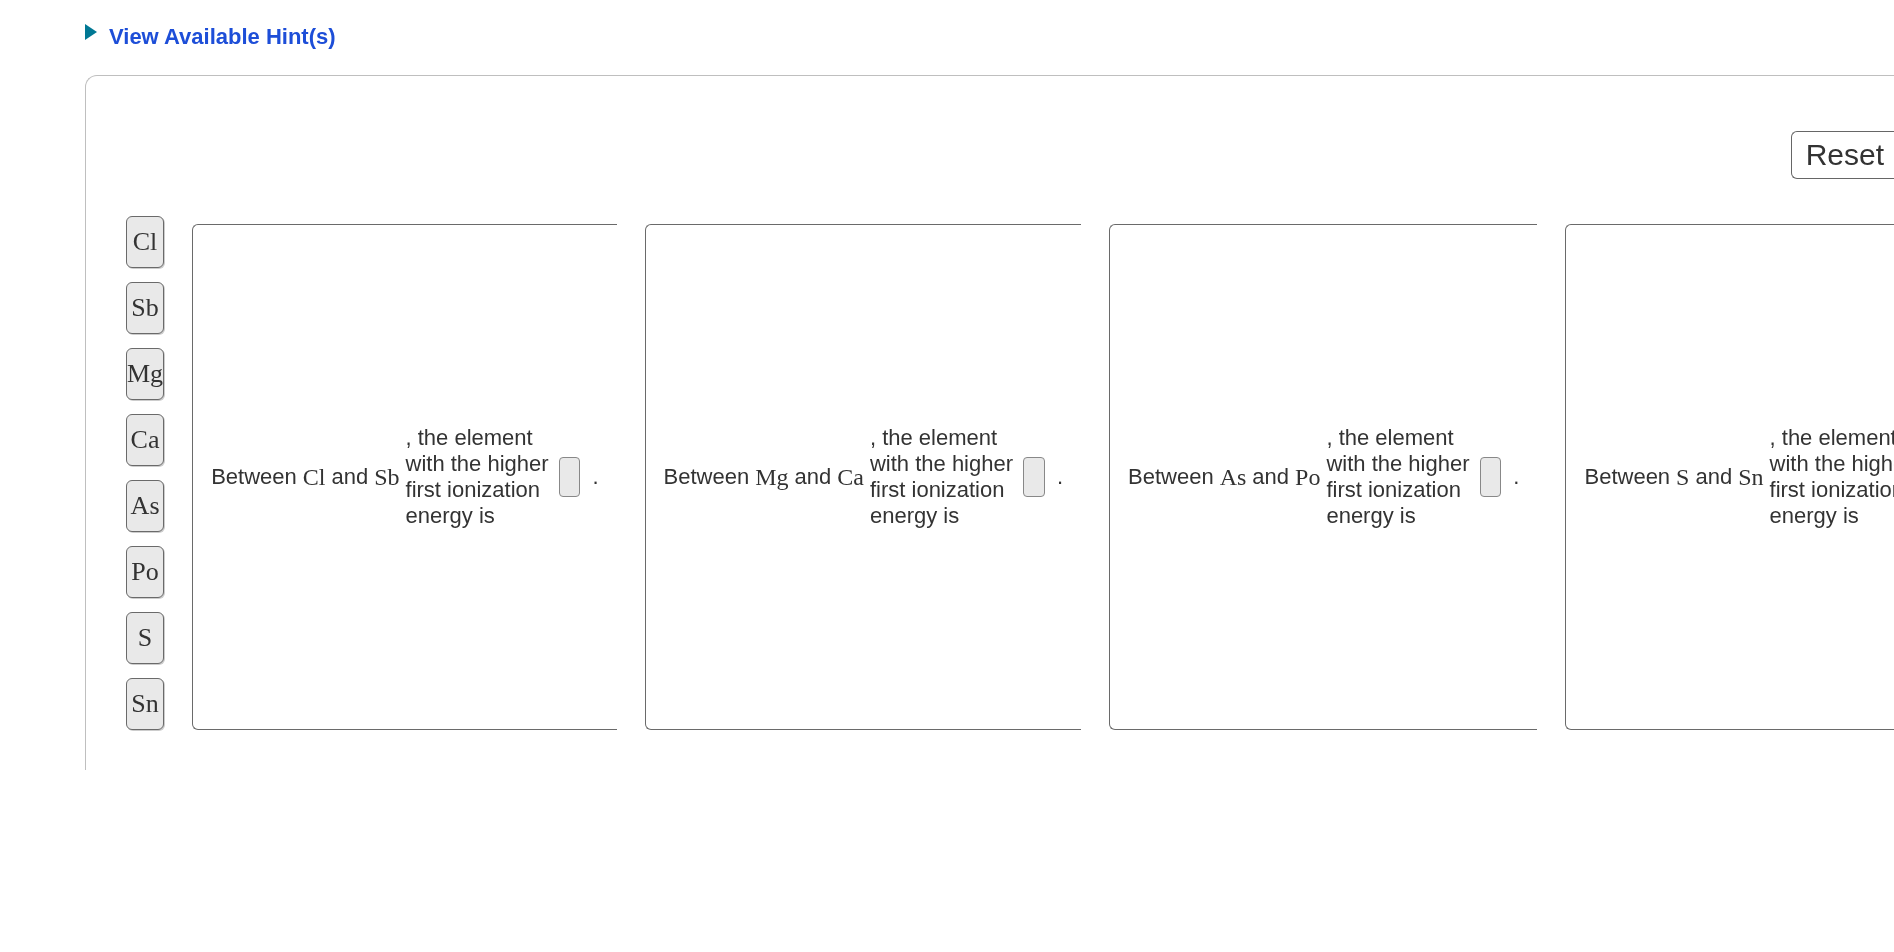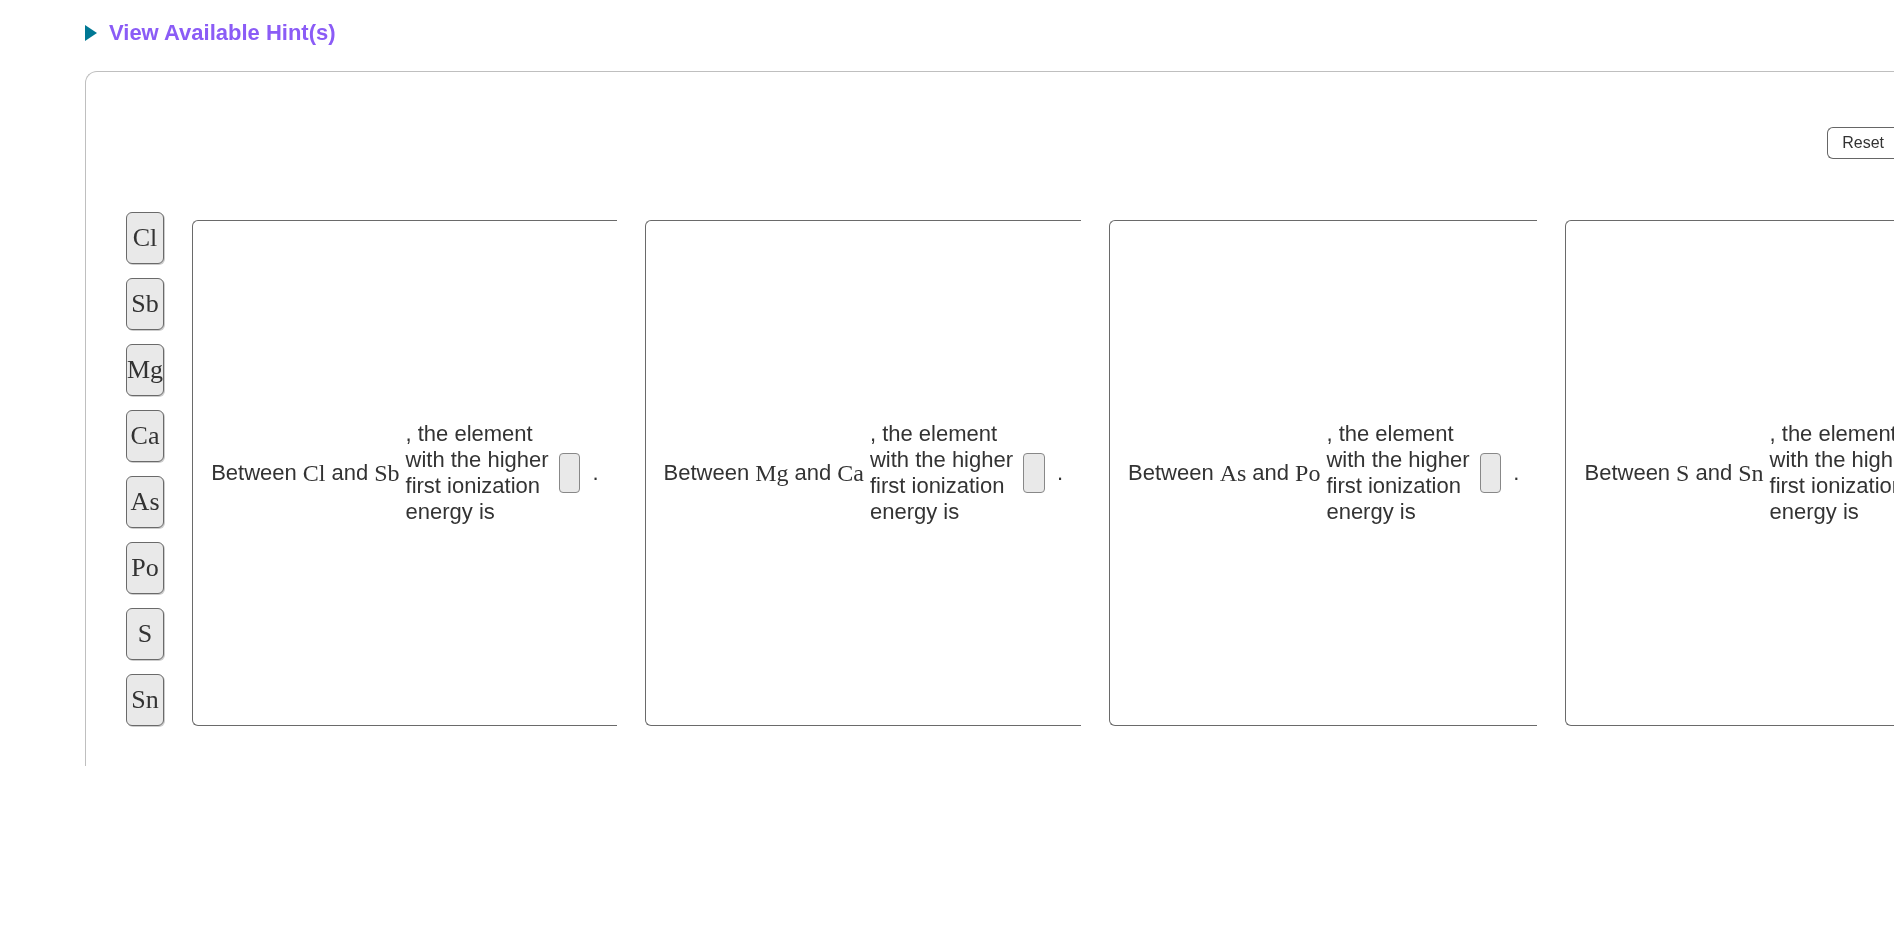--- a/index.html
+++ b/index.html
@@ -17,22 +17,22 @@
   .question-text {
     margin: 0 0 15px 0;
     font-weight: 400;
   }
   .instruction-text {
     margin: 0 0 20px 0;
     font-weight: 700;
   }
   .hints-toggle {
     display: inline-flex;
-    align-items: center;
-    color: #8b5cf6;
+    align-items: flex-start;
+    color: #1d4ed8;
     font-weight: 700;
     cursor: pointer;
     margin-bottom: 25px;
   }
   .hints-toggle .tri {
     display: inline-block;
     width: 0; height: 0;
     border-top: 8px solid transparent;
     border-bottom: 8px solid transparent;
     border-left: 12px solid #007894;
@@ -48,21 +48,21 @@
     min-height: 660px;
   }
   .reset-btn {
     position: absolute;
     top: 55px;
     right: 0;
     border: 1px solid #666;
     border-right: none;
     border-radius: 6px 0 0 6px;
     padding: 6px 10px 6px 14px;
-    font-size: 16px;
+    font-size: 30px;
     background: #fff;
     cursor: pointer;
     color: #333;
   }
   .columns {
     display: flex;
     gap: 28px;
     margin-top: 120px;
   }
   .drag-column {

